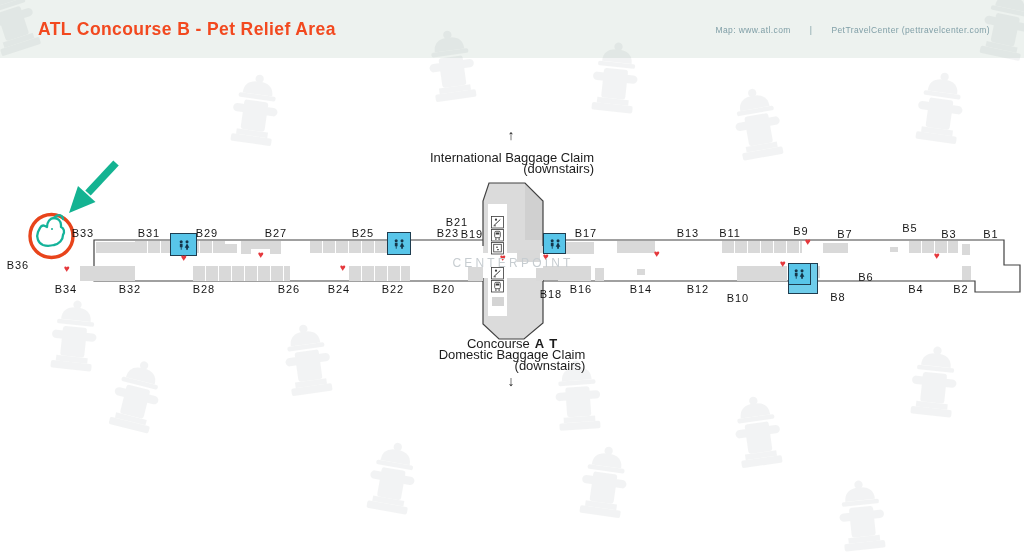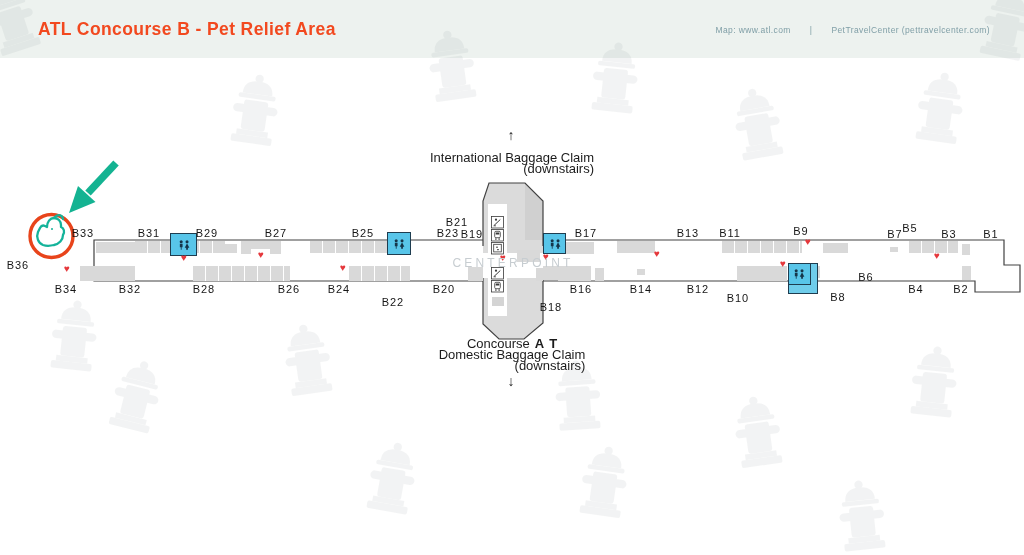--- a/index.html
+++ b/index.html
@@ -272,33 +272,33 @@
     <div class="gate-label" style="left: 207px; top: 233px;">B29</div>
     <div class="gate-label" style="left: 276px; top: 233px;">B27</div>
     <div class="gate-label" style="left: 348px; top: 233px; margin-left: 15px;">B25</div>
     <div class="gate-label" style="left: 448px; top: 233px;">B23</div>
     <div class="gate-label" style="left: 457px; top: 222px;">B21</div>
     <div class="gate-label" style="left: 472px; top: 234px;">B19</div>
     <div class="gate-label" style="left: 586px; top: 233px;">B17</div>
     <div class="gate-label" style="left: 682px; top: 233px; padding-left: 12px;">B13</div>
     <div class="gate-label" style="left: 730px; top: 233px;">B11</div>
     <div class="gate-label" style="left: 801px; top: 231px;">B9</div>
-    <div class="gate-label" style="left: 895px; top: 234px;">B7</div>
+    <div class="gate-label" style="left: 845px; top: 234px;">B7</div>
     <div class="gate-label" style="left: 910px; top: 228px;">B5</div>
     <div class="gate-label" style="left: 949px; top: 234px;">B3</div>
     <div class="gate-label" style="left: 991px; top: 234px;">B1</div>
     <div class="gate-label" style="left: 18px; top: 265px;">B36</div>
     <div class="gate-label" style="left: 66px; top: 289px;">B34</div>
     <div class="gate-label" style="left: 130px; top: 289px; text-align: center;">B32</div>
     <div class="gate-label" style="left: 204px; top: 289px;">B28</div>
     <div class="gate-label" style="left: 289px; top: 289px;">B26</div>
     <div class="gate-label" style="left: 339px; top: 289px;">B24</div>
-    <div class="gate-label" style="left: 393px; top: 289px; margin-top: 13px;">B22</div>
+    <div class="gate-label" style="left: 393px; top: 289px;">B22</div>
     <div class="gate-label" style="left: 444px; top: 289px;">B20</div>
-    <div class="gate-label" style="left: 551px; top: 307px;">B18</div>
+    <div class="gate-label" style="left: 551px; top: 294px;">B18</div>
     <div class="gate-label" style="left: 581px; top: 289px;">B16</div>
     <div class="gate-label" style="left: 641px; top: 289px;">B14</div>
     <div class="gate-label" style="left: 698px; top: 289px;">B12</div>
     <div class="gate-label" style="left: 738px; top: 298px;">B10</div>
     <div class="gate-label" style="left: 834px; top: 297px; padding-left: 8px;">B8</div>
     <div class="gate-label" style="left: 866px; top: 277px;">B6</div>
     <div class="gate-label" style="left: 916px; top: 289px;">B4</div>
     <div class="gate-label" style="left: 961px; top: 289px;">B2</div>
   </div>
 

